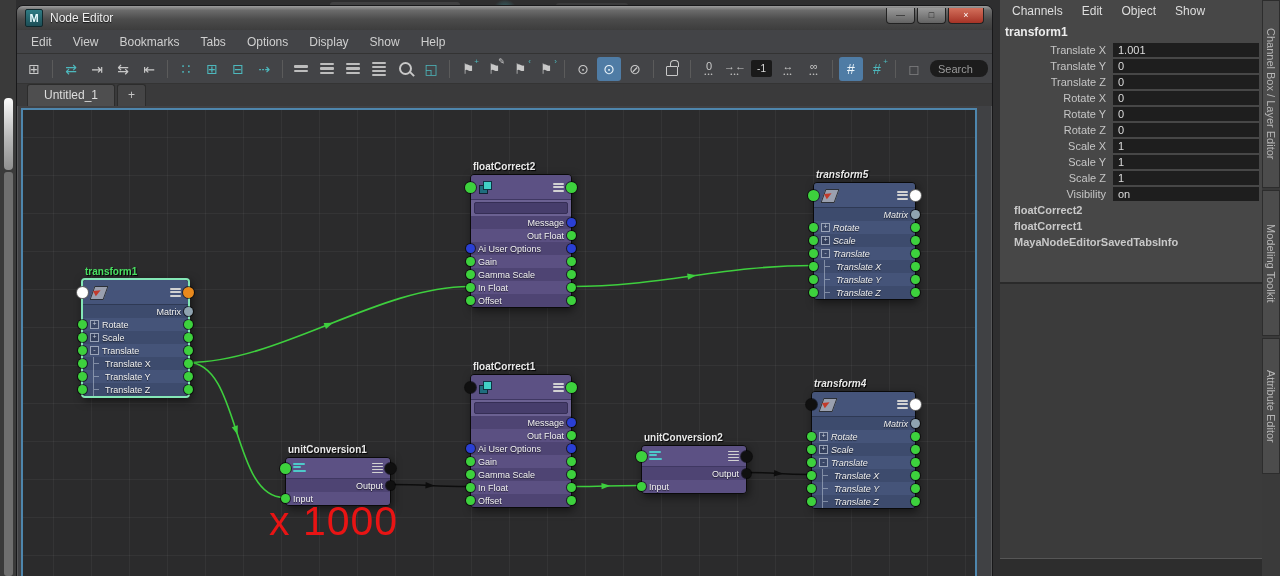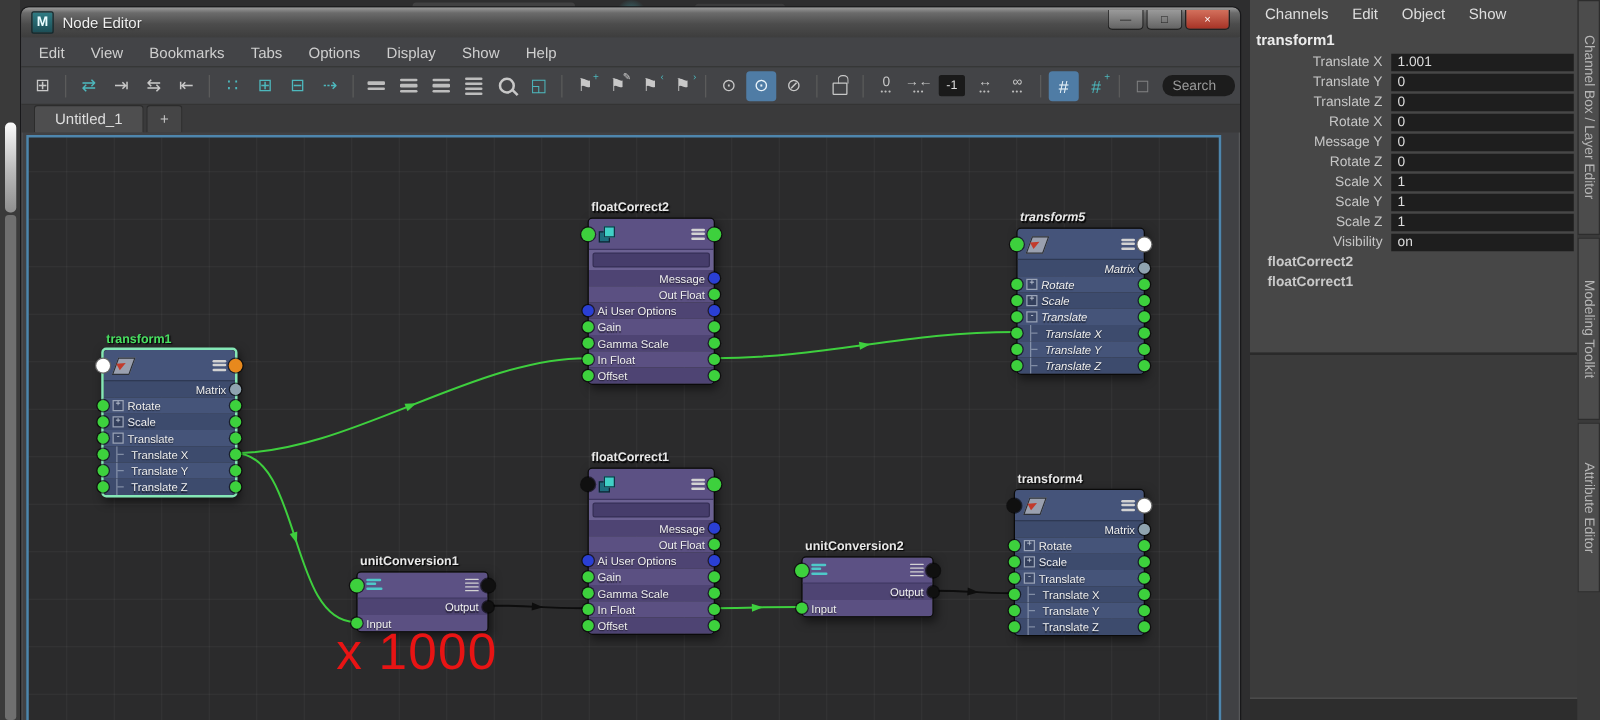--- a/index.html
+++ b/index.html
@@ -598,21 +598,21 @@
             </div>
             <div class="nrow" style="background: rgb(91, 80, 130);">
               <span class="lbl">Input</span>
             </div>
           </div>
           <span class="port hdr" style="background: rgb(61, 209, 61); left: -6px; top: 5px;"></span>
           <span class="port hdr" style="background: rgb(16, 16, 16); top: 5px; right: -6px;"></span>
           <span class="port" style="background: rgb(16, 16, 16); top: 23px; right: -5px;"></span>
           <span class="port" style="background: rgb(61, 209, 61); left: -5px; top: 36px;"></span>
         </div>
-        <div class="node transform" style="left: 788px; top: 281px; width: 103px;">
+        <div class="node transform" style="left: 788px; top: 281px; width: 103px; font-style: italic;">
           <div class="node-title">transform4</div>
           <div class="node-rows">
             <div class="nheader">
               <span class="t-icon">
                 <span class="para"></span>
                 <span class="arr"></span>
               </span>
               <span class="ham">
                 <i></i>
                 <i></i>
@@ -686,21 +686,21 @@
         </div>
         <div class="cb-row">
           <span class="cb-label">Translate Z</span>
           <span class="cb-field">0</span>
         </div>
         <div class="cb-row">
           <span class="cb-label">Rotate X</span>
           <span class="cb-field">0</span>
         </div>
         <div class="cb-row">
-          <span class="cb-label">Message Y</span>
+          <span class="cb-label">Rotate Y</span>
           <span class="cb-field">0</span>
         </div>
         <div class="cb-row">
           <span class="cb-label">Rotate Z</span>
           <span class="cb-field">0</span>
         </div>
         <div class="cb-row">
           <span class="cb-label">Scale X</span>
           <span class="cb-field">1</span>
         </div>
@@ -713,20 +713,21 @@
           <span class="cb-field">1</span>
         </div>
         <div class="cb-row">
           <span class="cb-label">Visibility</span>
           <span class="cb-field">on</span>
         </div>
       </div>
     <div id="cboutputs">
         <div class="cb-out-item">floatCorrect2</div>
         <div class="cb-out-item">floatCorrect1</div>
+        <div class="cb-out-item">MayaNodeEditorSavedTabsInfo</div>
       </div>
     <div class="cb-lower"></div>
   </div>
 
   <div class="side-strip" id="sidetabs">
       <div class="side-tab" style="top: 0px; height: 186px;">Channel Box / Layer Editor</div>
       <div class="side-tab" style="top: 190px; height: 144px;">Modeling Toolkit</div>
       <div class="side-tab" style="top: 338px; height: 134px;">Attribute Editor</div>
     </div>
 

